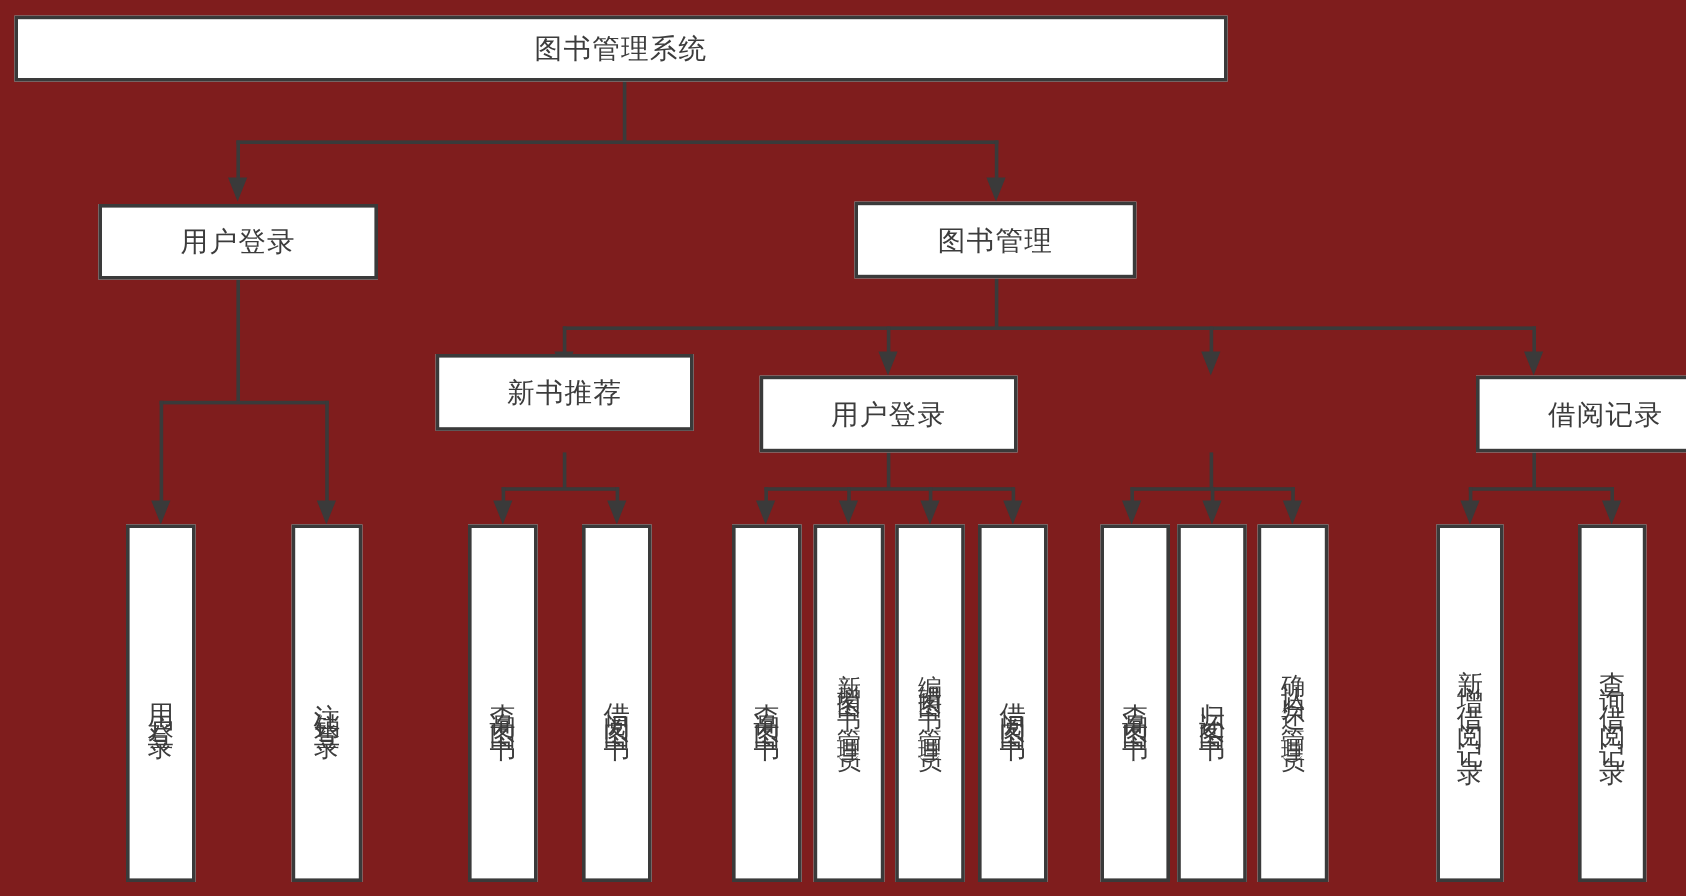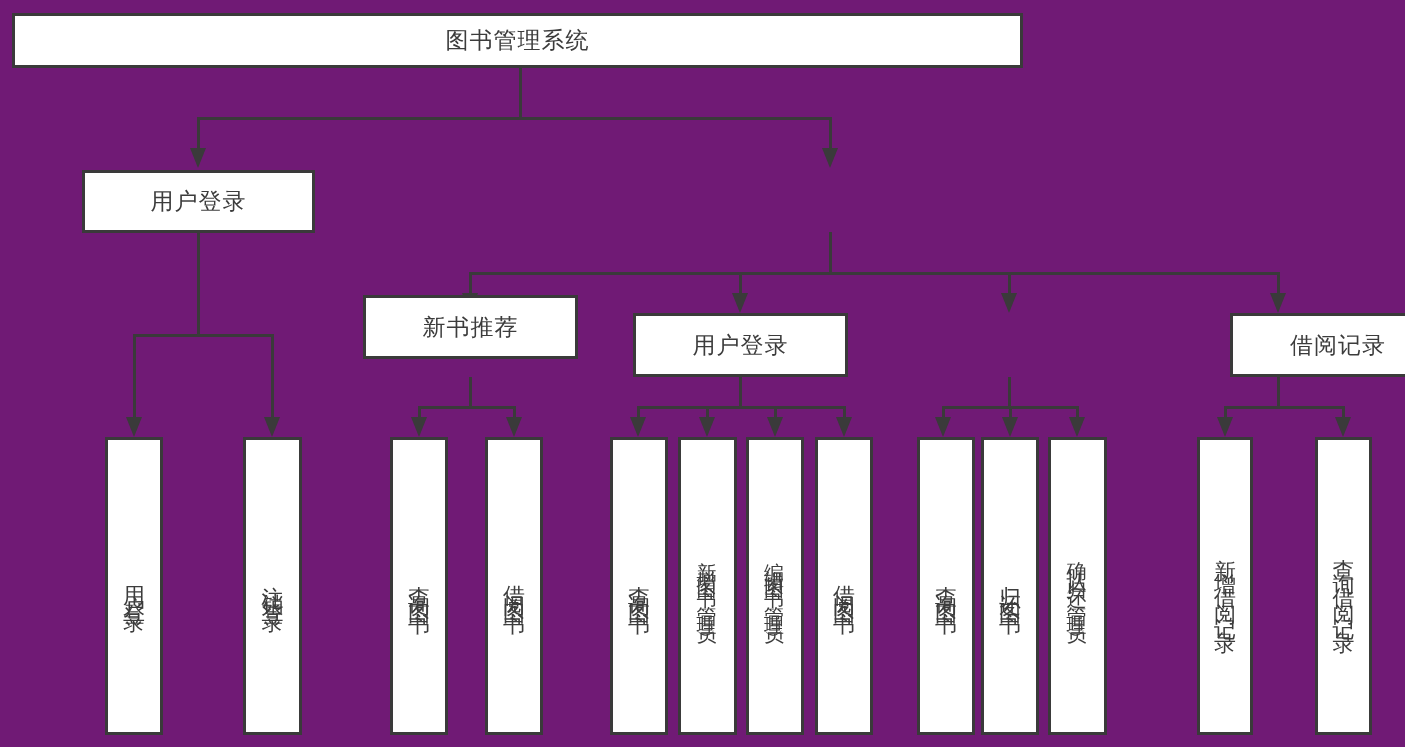--- a/index.html
+++ b/index.html
@@ -1,20 +1,20 @@
 <!DOCTYPE html>
 <html><head>
 <meta charset="utf-8">
 <style>
   html, body { margin: 0; padding: 0; background: #ffffff; }
   #canvas {
     position: relative;
     width: 1405px;
     height: 747px;
-    background: #701a75;
+    background: #7f1d1d;
     overflow: hidden;
     font-family: "Liberation Sans", sans-serif;
   }
   .box {
     position: absolute;
     box-sizing: border-box;
     background: #ffffff;
     border: 3px solid #3a3a3a;
     display: flex;
     align-items: center;
@@ -112,20 +112,21 @@
   <div class="vl" style="left:1277px;top:377px;height:31px"></div>
   <div class="hl" style="left:1224px;top:406px;width:121px"></div>
   <div class="vl" style="left:1224px;top:406px;height:14px"></div>
   <div class="ah" style="left:1217px;top:417px"></div>
   <div class="vl" style="left:1342px;top:406px;height:14px"></div>
   <div class="ah" style="left:1335px;top:417px"></div>
 
   <div class="box hbox" style="left:12px;top:13px;width:1011px;height:55px">图书管理系统</div>
 
   <div class="box hbox" style="left:82px;top:170px;width:233px;height:63px">用户登录</div>
+  <div class="box hbox" style="left:712px;top:168px;width:235px;height:64px">图书管理</div>
 
   <div class="box hbox" style="left:363px;top:295px;width:215px;height:64px">新书推荐</div>
   <div class="box hbox" style="left:633px;top:313px;width:215px;height:64px">用户登录</div>
   <div class="box hbox" style="left:1230px;top:313px;width:216px;height:64px">借阅记录</div>
 
   <div class="box vbox" style="left:105px;width:58px">用户登录</div>
   <div class="box vbox" style="left:243px;width:59px">注销登录</div>
 
   <div class="box vbox" style="left:390px;width:58px">查询图书</div>
   <div class="box vbox" style="left:485px;width:58px">借阅图书</div>

